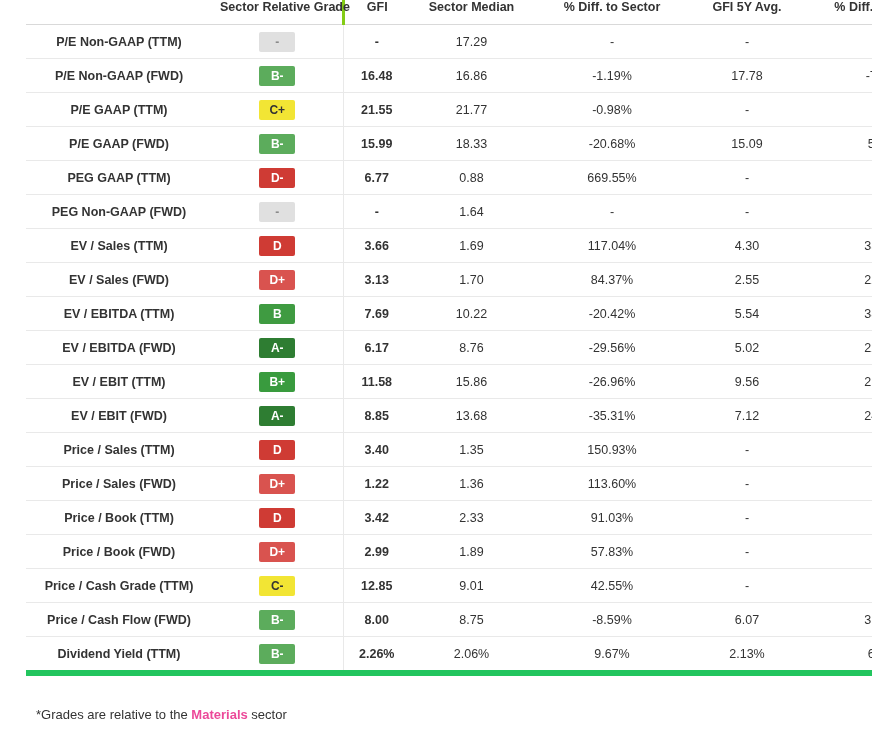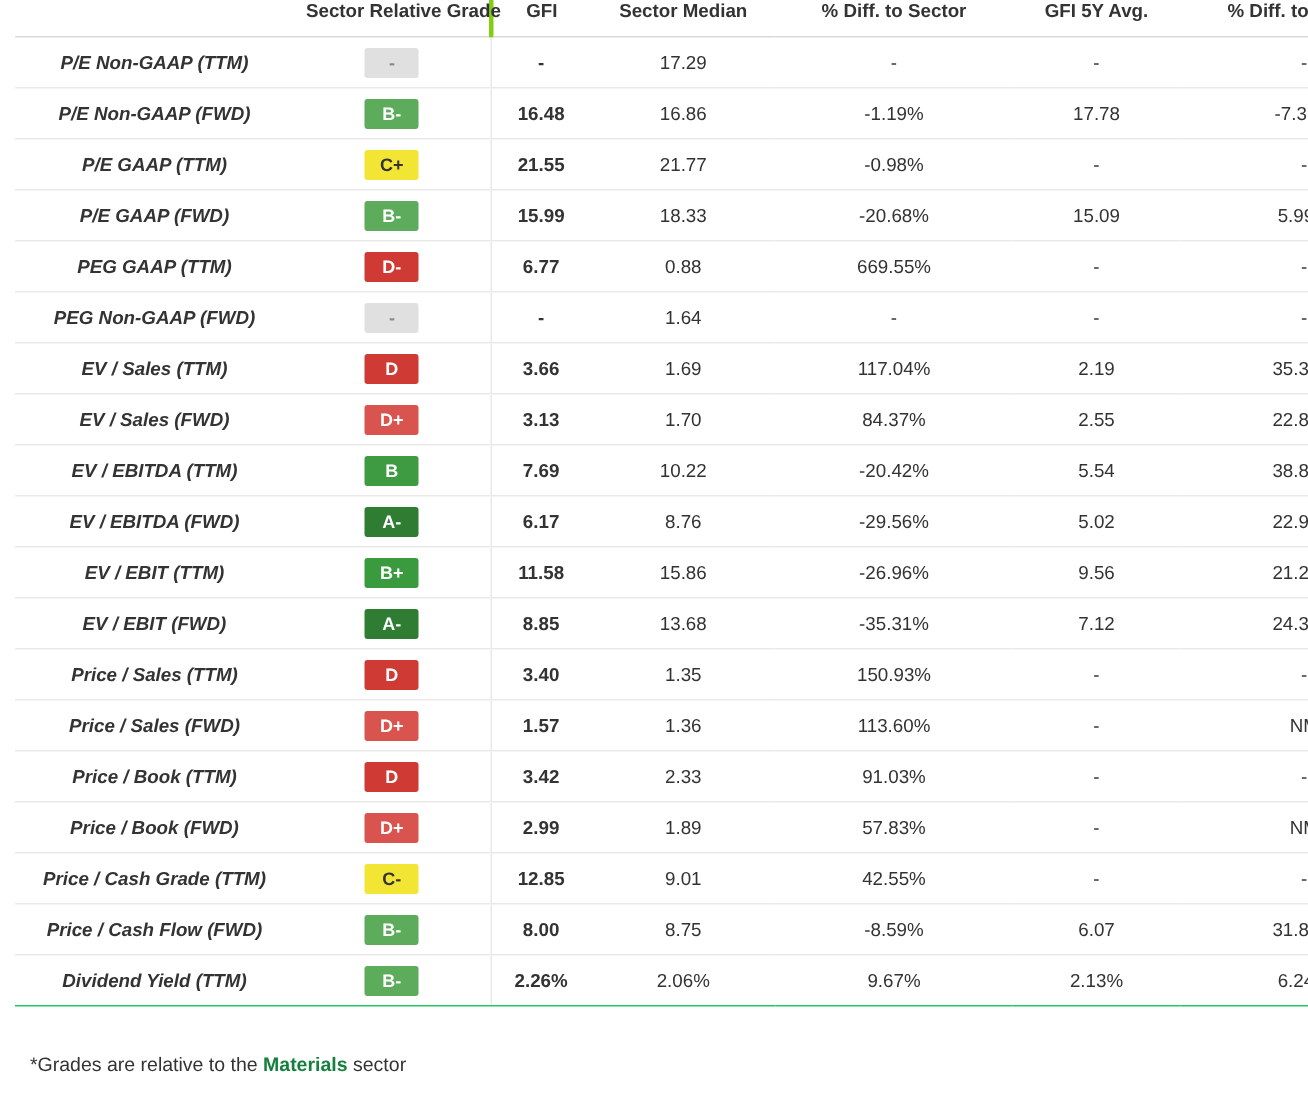--- a/index.html
+++ b/index.html
@@ -10,21 +10,21 @@
   body {
     width: 872px;
     height: 742px;
     font-family: "Liberation Sans", sans-serif;
     color: #222222;
     overflow: hidden;
   }
   .wrap {
     width: 872px;
     box-sizing: border-box;
-    padding: 0 10px;
+    padding: 0 26px;
   }
   table.metrics {
     width: 852px;
     border-collapse: collapse;
     table-layout: fixed;
     font-size: 12.5px;
   }
   table.metrics thead th {
     font-weight: bold;
     font-size: 12.5px;
@@ -41,29 +41,28 @@
   table.metrics tbody td {
     padding: 0;
     height: 33px;
     border-bottom: 1px solid #e9e9e9;
     text-align: center;
     vertical-align: middle;
     color: #333333;
     font-size: 12.5px;
   }
   table.metrics tbody tr:last-child td {
-    border-bottom: 1px solid #22c55e;
+    border-bottom: 6px solid #22c55e;
   }
   td.metric-name {
     text-align: left;
     font-weight: bold;
     color: #222222;
     padding-left: 8px;
     font-size: 12.5px;
-    font-style: italic;
   }
   td.grade-cell {
     padding: 0;
   }
   .grade {
     display: inline-block;
     min-width: 26px;
     padding: 3px 5px;
     font-size: 12px;
     font-weight: bold;
@@ -95,21 +94,21 @@
   col.c-avg5    { width: 112px; }
   col.c-diff5   { width: 165px; }
 
   .footnotes {
     padding: 28px 10px 0 10px;
     font-size: 13px;
     color: #333333;
     line-height: 22px;
   }
   .footnotes .sector-link {
-    color: #15803d;
+    color: #ec4899;
     font-weight: bold;
     text-decoration: none;
     cursor: pointer;
   }
   .footnotes .fn-line {
     display: block;
   }
 </style>
 </head>
 <body>
@@ -190,21 +189,21 @@
           <td>-</td>
           <td>-</td>
           <td>-</td>
         </tr>
         <tr>
           <td class="metric-name">EV / Sales (TTM)</td>
           <td class="grade-cell"><span class="grade" style="background: rgb(207, 59, 52);">D</span></td>
           <td class="gfi-cell">3.66</td>
           <td>1.69</td>
           <td>117.04%</td>
-          <td>2.19</td>
+          <td>4.30</td>
           <td>35.30%</td>
         </tr>
         <tr>
           <td class="metric-name">EV / Sales (FWD)</td>
           <td class="grade-cell"><span class="grade" style="background: rgb(217, 83, 79);">D+</span></td>
           <td class="gfi-cell">3.13</td>
           <td>1.70</td>
           <td>84.37%</td>
           <td>2.55</td>
           <td>22.86%</td>
@@ -250,21 +249,21 @@
           <td class="grade-cell"><span class="grade" style="background: rgb(207, 59, 52);">D</span></td>
           <td class="gfi-cell">3.40</td>
           <td>1.35</td>
           <td>150.93%</td>
           <td>-</td>
           <td>-</td>
         </tr>
         <tr>
           <td class="metric-name">Price / Sales (FWD)</td>
           <td class="grade-cell"><span class="grade" style="background: rgb(217, 83, 79);">D+</span></td>
-          <td class="gfi-cell">1.57</td>
+          <td class="gfi-cell">1.22</td>
           <td>1.36</td>
           <td>113.60%</td>
           <td>-</td>
           <td>NM</td>
         </tr>
         <tr>
           <td class="metric-name">Price / Book (TTM)</td>
           <td class="grade-cell"><span class="grade" style="background: rgb(207, 59, 52);">D</span></td>
           <td class="gfi-cell">3.42</td>
           <td>2.33</td>

